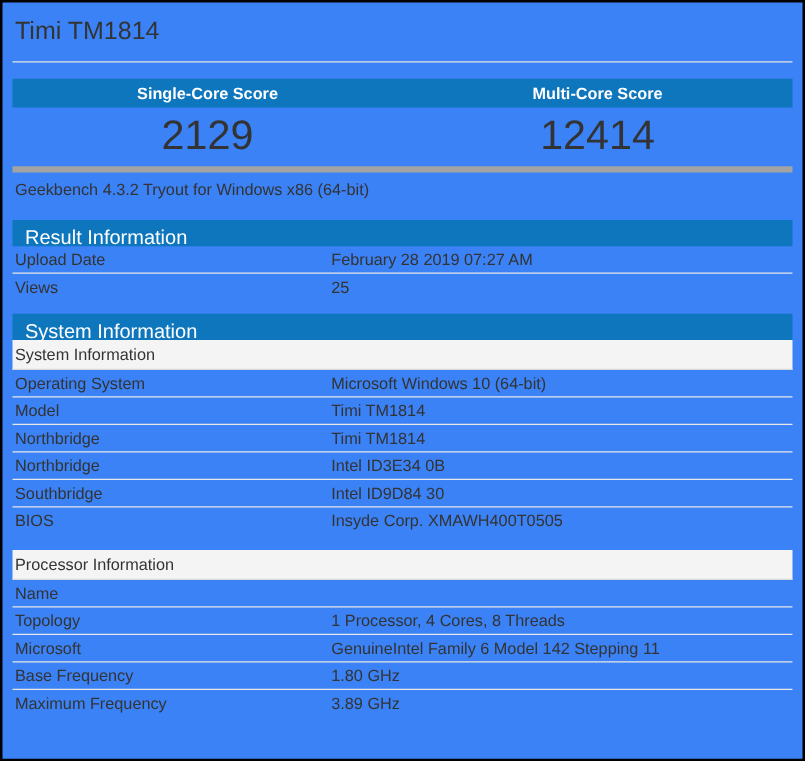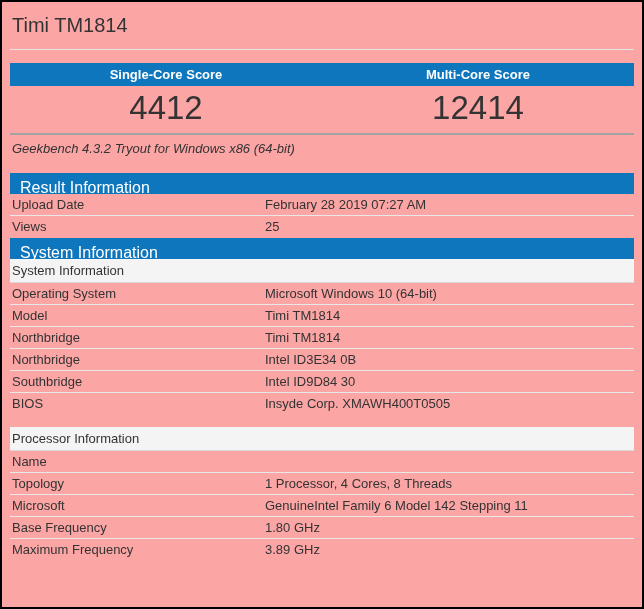--- a/index.html
+++ b/index.html
@@ -1,21 +1,21 @@
 <!DOCTYPE html>
 <html><head>
 <meta charset="utf-8">
 <style>
   html, body { margin: 0; padding: 0; background: #fff; }
   .frame {
     box-sizing: border-box;
     width: 644px;
     height: 609px;
     border: 2px solid #000;
-    background: #fca5a5;
+    background: #3b82f6;
     overflow: hidden;
     font-family: "Liberation Sans", sans-serif;
     color: #333;
   }
   .content { padding: 0 8px; }
 
   
   .title-wrap {
     padding: 10px 2px 11px 2px;
     border-bottom: 1px solid #e5e5e5;
@@ -45,31 +45,30 @@
   }
   .scores { display: flex; padding: 5px 0 8px 0; }
   .score-cell {
     flex: 1;
     text-align: center;
     font-size: 33px;
     line-height: 34px;
     color: #333;
   }
   .score-caption {
-    border-top: 2px solid #a3a3a3;
+    border-top: 5px solid #a3a3a3;
     padding: 7px 2px 8px 2px;
     font-size: 13px;
     line-height: 14px;
     color: #333;
-    font-style: italic;
   }
 
   
   .section { margin-top: 9px; }
-  .section.system { margin-top: 1px; }
+  .section.system { margin-top: 11px; }
   .section-header {
     background: #0e76bd;
     color: #fff;
     font-size: 16px;
     line-height: 29px;
     height: 21px;
     padding-left: 10px;
     font-weight: 400;
   }
 
@@ -110,21 +109,21 @@
 
     <div class="title-wrap">
       <h1 class="page-title">Timi TM1814</h1>
     </div>
 
     <div class="score-banner">
       <div class="score-banner-cell">Single-Core Score</div>
       <div class="score-banner-cell">Multi-Core Score</div>
     </div>
     <div class="scores">
-      <div class="score-cell">4412</div>
+      <div class="score-cell">2129</div>
       <div class="score-cell">12414</div>
     </div>
     <div class="score-caption">Geekbench 4.3.2 Tryout for Windows x86 (64-bit)</div>
 
     <div class="section">
       <div class="section-header">Result Information</div>
       <div class="info-table">
         <div class="info-row">
           <div class="row-label">Upload Date</div>
           <div class="row-value">February 28 2019 07:27 AM</div>

